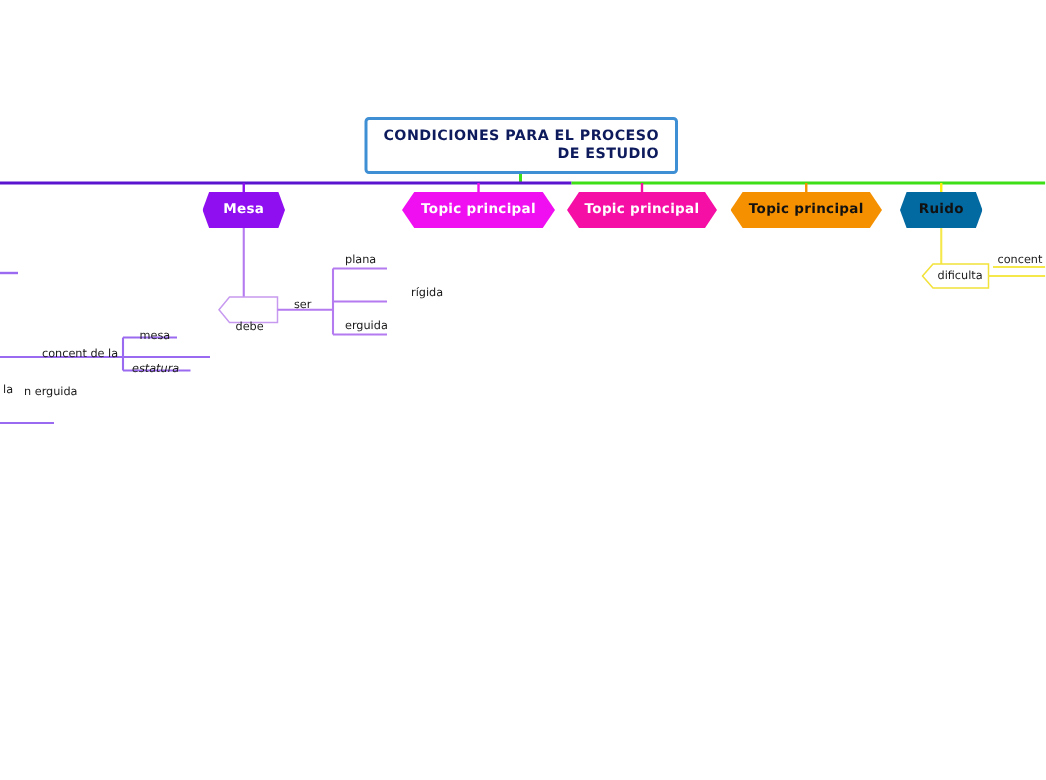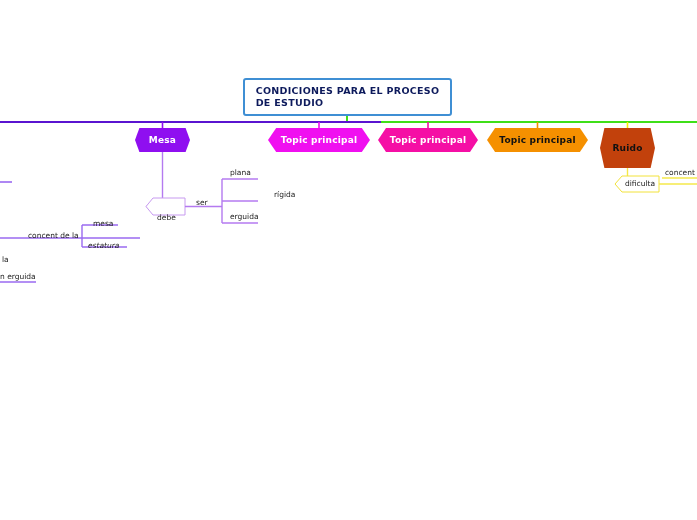--- a/index.html
+++ b/index.html
@@ -29,21 +29,21 @@
   
   .root-node {
     position: absolute;
     box-sizing: border-box;
     background: #ffffff;
     border: 2px solid #3f8fd4;
     border-radius: 3px;
     display: flex;
     align-items: center;
     justify-content: center;
-    text-align: left;
+    text-align: right;
     color: #0d1a5c;
     font-weight: bold;
     letter-spacing: 0.3px;
   }
   .root-node .root-text {
     font-size: 9.5px;
     line-height: 12px;
     white-space: pre-line;
   }
 
@@ -123,37 +123,37 @@
       </div>
       <div class="hex" style="left: 268px; top: 128px; width: 102px; height: 24px; background: rgb(240, 15, 240); color: rgb(255, 255, 255);">
         <span>Topic principal</span>
       </div>
       <div class="hex" style="left: 378px; top: 128px; width: 100px; height: 24px; background: rgb(245, 15, 165); color: rgb(255, 255, 255);">
         <span>Topic principal</span>
       </div>
       <div class="hex" style="left: 487px; top: 128px; width: 101px; height: 24px; background: rgb(245, 144, 0); color: rgb(17, 17, 17);">
         <span>Topic principal</span>
       </div>
-      <div class="hex" style="left: 600px; top: 128px; width: 55px; height: 40px; background: #c2410c; color: rgb(17, 17, 17);">
+      <div class="hex" style="left: 600px; top: 128px; width: 55px; height: 24px; background: #0369a1; color: rgb(17, 17, 17);">
         <span>Ruido</span>
       </div>
     </div>
 
   <div id="mesa-layer">
       <div class="leaf" style="left: 157px; top: 201px; margin-top: 12px;">debe</div>
       <div class="edge-label" style="left: 196px; top: 197.5px;">ser</div>
       <div class="leaf" style="left: 230px; top: 168px;">plana</div>
       <div class="leaf" style="left: 230px; top: 190px; margin-left: 44px;">rígida</div>
       <div class="leaf" style="left: 230px; top: 212px;">erguida</div>
     </div>
 
   <div id="left-layer">
       <div class="edge-label" style="left: 2px; top: 231px; margin-top: 24px;">la</div>
       <div class="edge-label" style="left: 28px; top: 231px;">concent de la</div>
-      <div class="edge-label" style="left: 0px; top: 272px;">n erguida</div>
+      <div class="edge-label" style="left: 0px; top: 256px; padding-left: 16px;">n erguida</div>
       <div class="leaf" style="left: 93px; top: 219px;">mesa</div>
       <div class="leaf" style="left: 88px; top: 241px; font-style: italic;">estatura</div>
     </div>
 
   <div id="ruido-layer">
       <div class="leaf" style="left: 625px; top: 179px;">dificulta</div>
       <div class="leaf" style="left: 665px; top: 168px;">concent</div>
     </div>
 
 </div>

